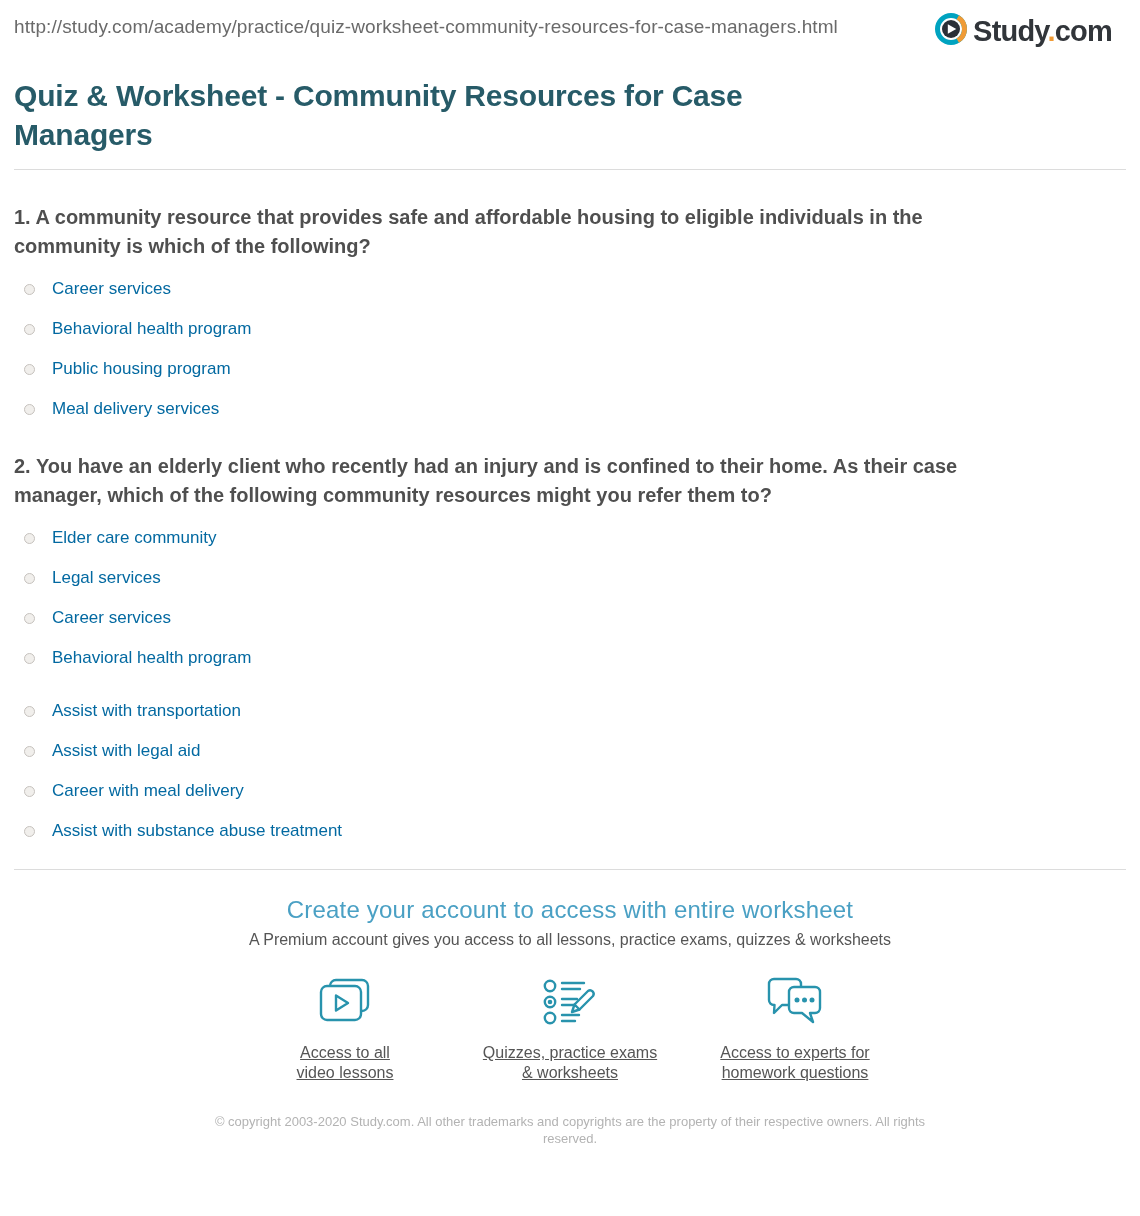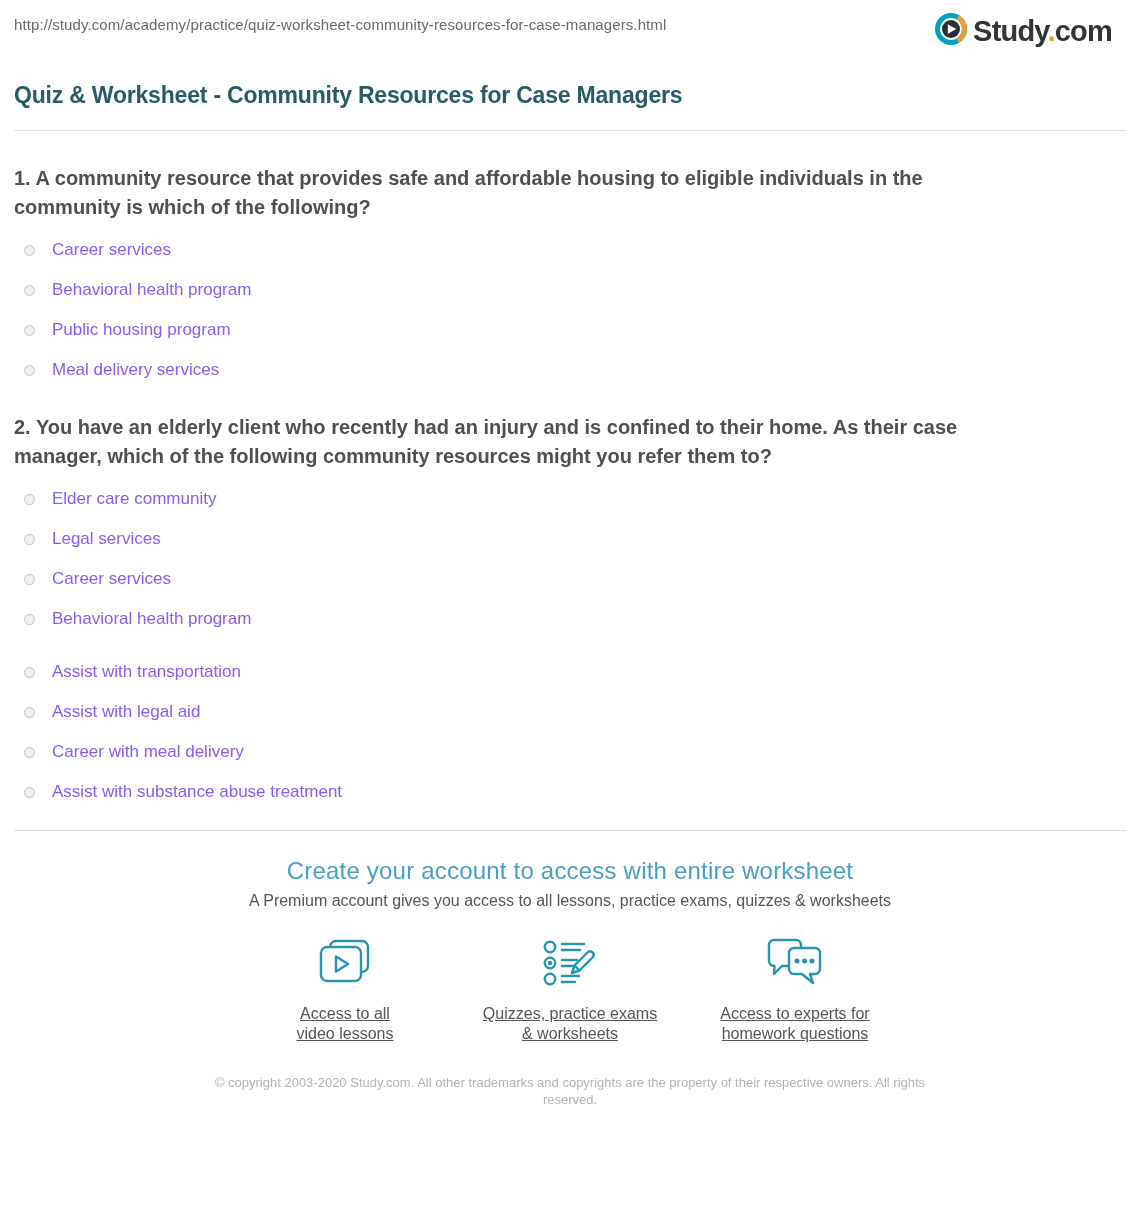--- a/index.html
+++ b/index.html
@@ -12,21 +12,21 @@
   }
   .page { padding: 12px 14px 20px 14px; }
 
   
   .topbar {
     display: flex;
     justify-content: space-between;
     align-items: flex-start;
   }
   .page-url {
-    font-size: 15px;
+    font-size: 19px;
     color: #6a6a6a;
     padding-top: 4px;
     letter-spacing: 0.1px;
   }
   .logo {
     display: flex;
     align-items: center;
     gap: 5px;
     margin-right: 14px;
     cursor: pointer;
@@ -37,21 +37,21 @@
     color: #31353a;
     letter-spacing: -0.8px;
     line-height: 34px;
   }
   .logo-dot { color: #f09b36; }
 
   
   .page-title {
     margin-top: 26px;
     max-width: 790px;
-    font-size: 23px;
+    font-size: 30px;
     line-height: 39px;
     font-weight: 700;
     color: #275b68;
     letter-spacing: -0.2px;
   }
   hr.divider {
     border: none;
     border-top: 1px solid #dcdcdc;
     margin-top: 15px;
   }
@@ -77,21 +77,21 @@
     width: 11px;
     height: 11px;
     border-radius: 50%;
     background: #f1efec;
     border: 1px solid #c6c2be;
     flex: 0 0 auto;
   }
   .option-label {
     margin-left: 17px;
     font-size: 17px;
-    color: #8b5cf6;
+    color: #0369a1;
   }
 
   hr.divider2 {
     border: none;
     border-top: 1px solid #dcdcdc;
     margin-top: 28px;
   }
 
   
   .cta-heading {

